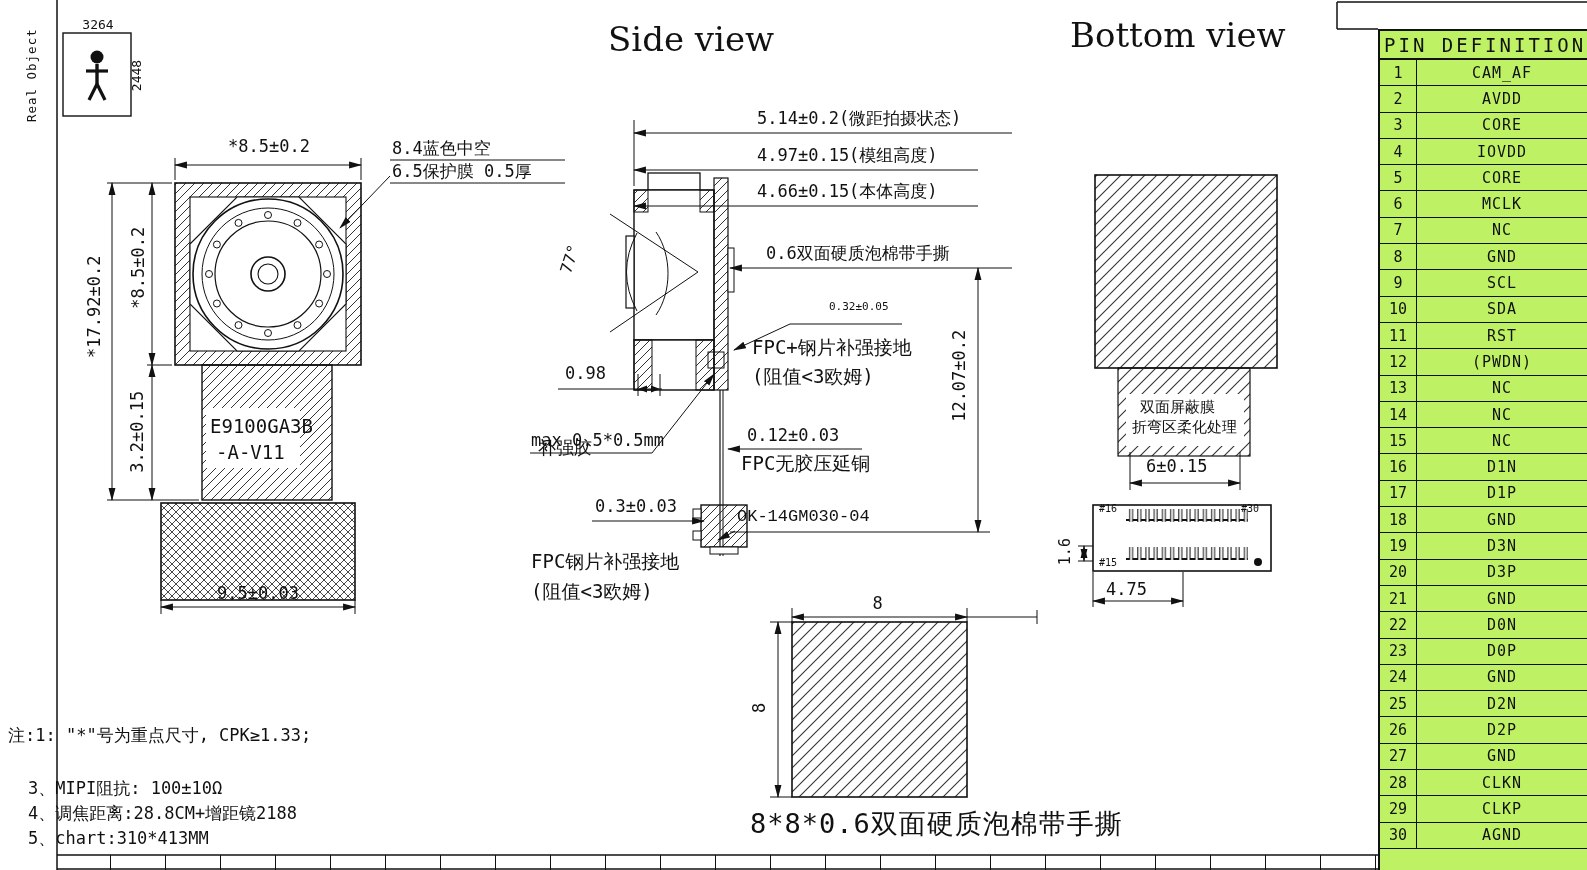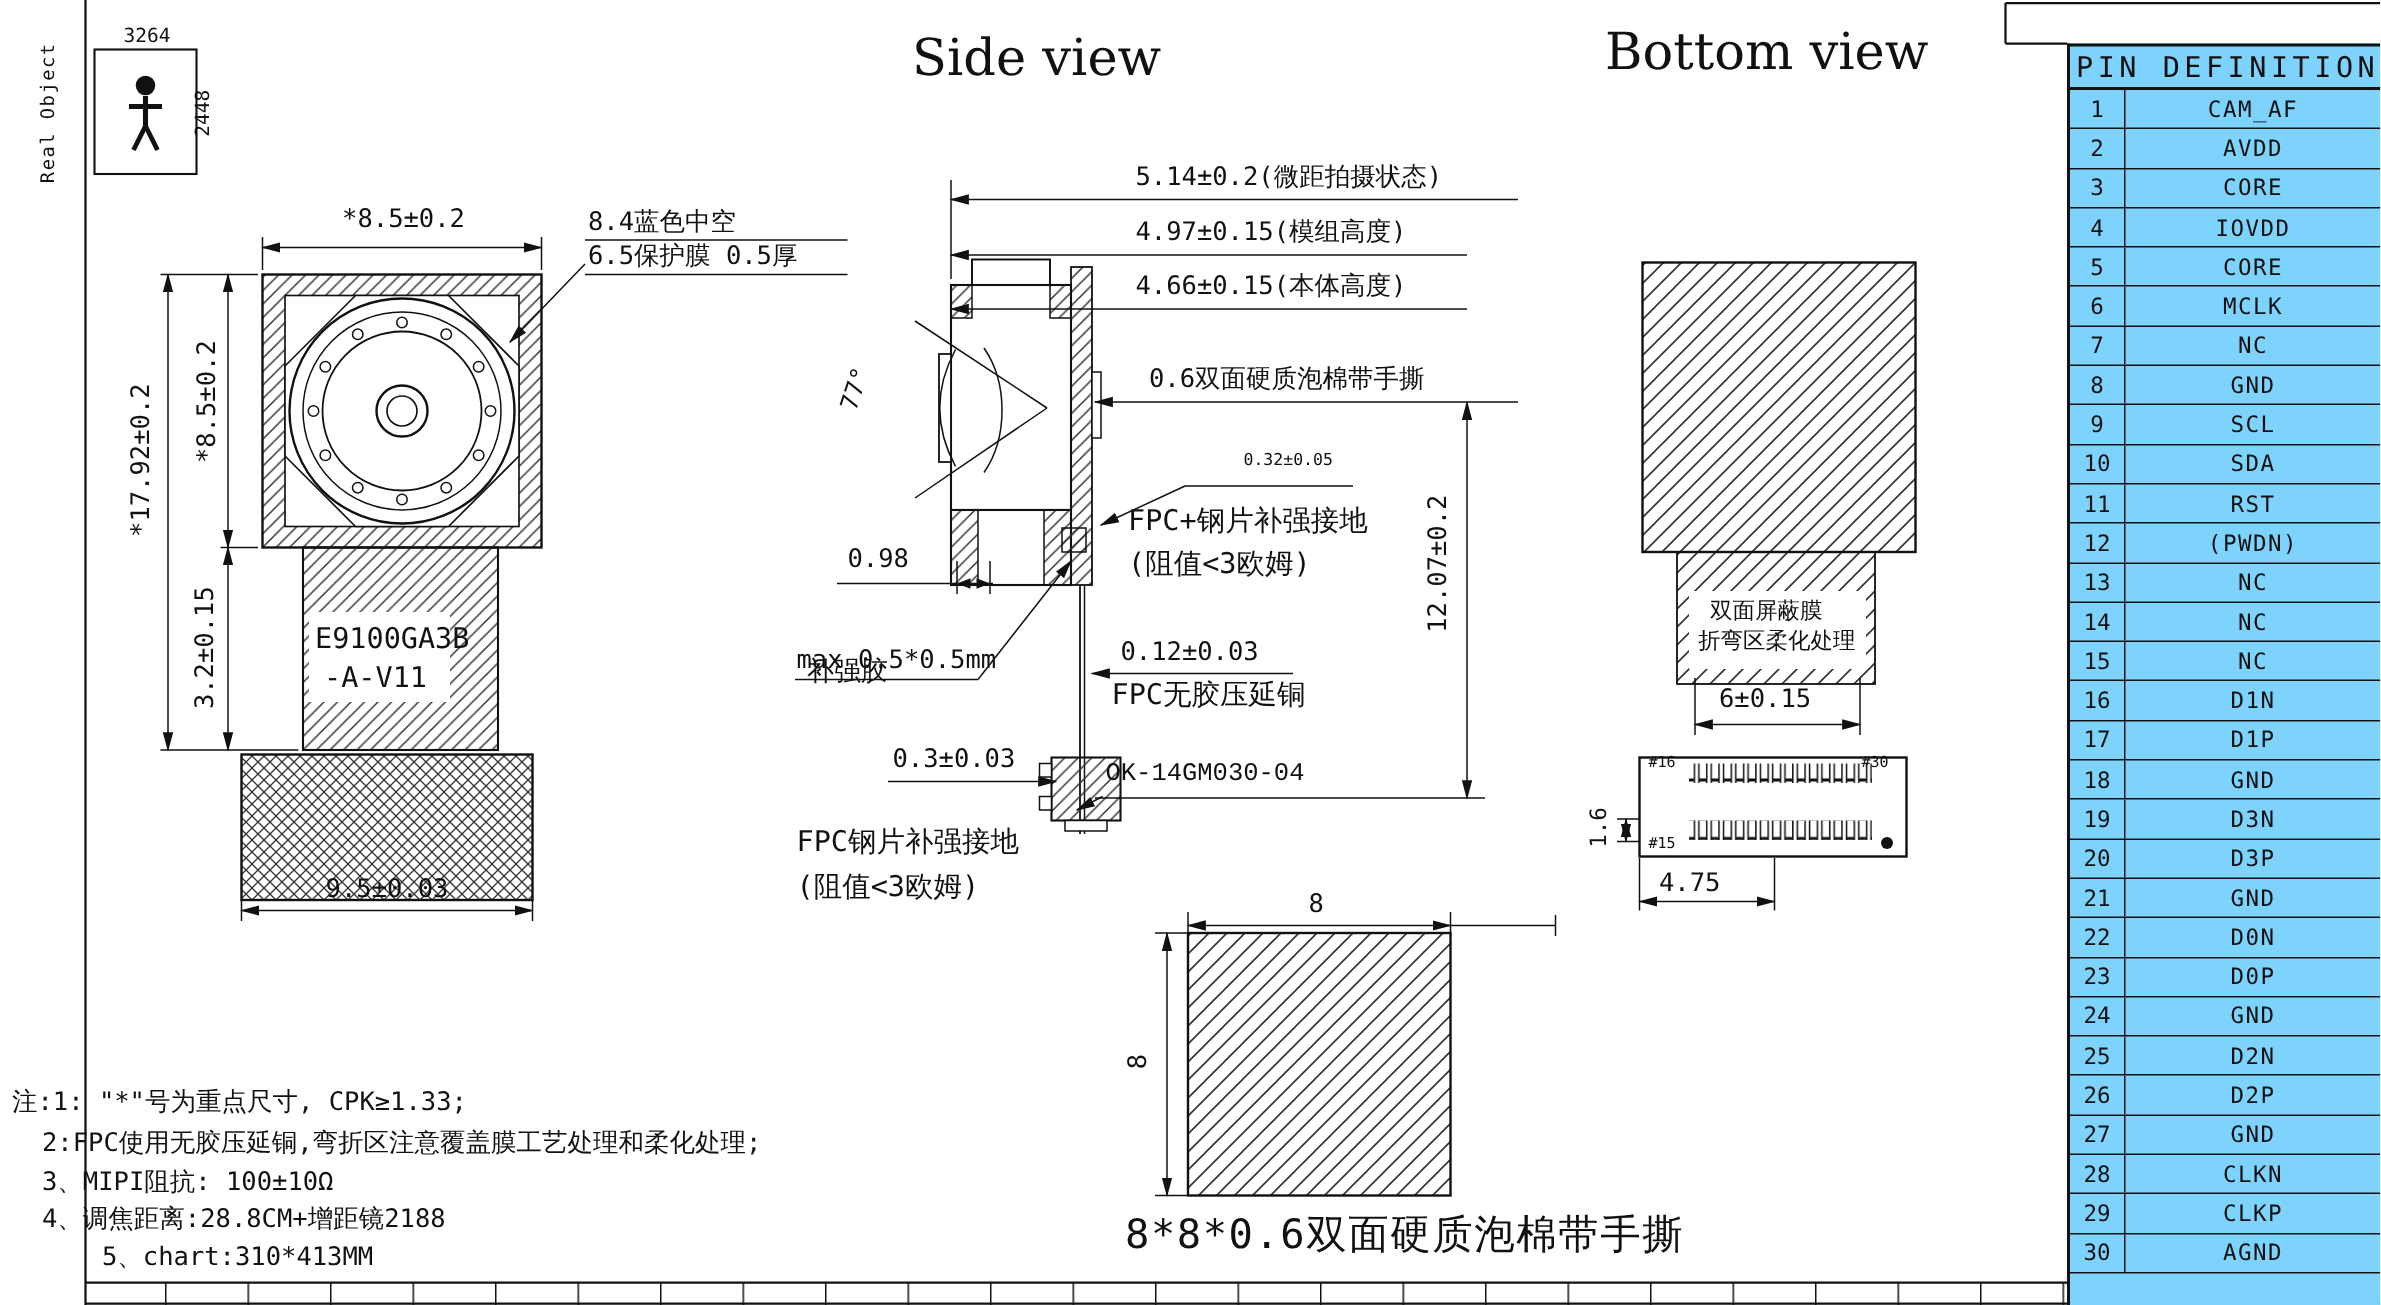--- a/index.html
+++ b/index.html
@@ -5,21 +5,21 @@
   html,body{margin:0;padding:0;background:#fff;}
   #sheet{position:relative;width:1587px;height:870px;background:#fff;overflow:hidden;
          font-family:"DejaVu Sans Mono",monospace;color:#111;}
   #linework{position:absolute;left:0;top:0;}
   .t{position:absolute;white-space:nowrap;color:#111;line-height:1.15;}
   .serif{font-family:"DejaVu Serif",serif;}
   .c{text-align:center;}
   .v{transform:rotate(-90deg);transform-origin:center center;}
   
   #pin-table{position:absolute;left:1378px;top:29px;width:209px;height:841px;
-             border-left:2px solid #111;border-top:2px solid #111;box-sizing:border-box;background:#7dd3fc;}
+             border-left:2px solid #111;border-top:2px solid #111;box-sizing:border-box;background:#bef264;}
   .tbl-header{height:27px;border-bottom:2px solid #111;font-size:19px;letter-spacing:3px;
               padding-left:4px;display:flex;align-items:center;white-space:nowrap;}
   .pin-row{display:flex;height:26.3px;border-bottom:1px solid #111;box-sizing:border-box;}
   .pin-no{width:37px;border-right:1.5px solid #111;display:flex;align-items:center;justify-content:center;
           font-size:15px;box-sizing:border-box;}
   .pin-name{flex:1;display:flex;align-items:center;justify-content:center;font-size:15px;letter-spacing:1px;}
 </style>
 </head>
 <body>
 
@@ -248,24 +248,23 @@
 <div class="t" style="left:1241px;top:503px;font-size:10px;">#30</div>
 <div class="t" style="left:1099px;top:557px;font-size:10px;">#15</div>
 <div class="t c v" style="left:1046px;top:543px;width:40px;font-size:15px;">1.6</div>
 <div class="t" style="left:1106px;top:580px;font-size:17px;">4.75</div>
 
 <div class="t c" style="left:840px;top:594px;width:75px;font-size:17px;">8</div>
 <div class="t c v" style="left:746px;top:698px;width:28px;font-size:17px;">8</div>
 <div class="t" style="left:750px;top:808px;font-size:27px;letter-spacing:1px;">8*8*0.6双面硬质泡棉带手撕</div>
 
 <div class="t" style="left:8px;top:726px;font-size:17px;">注:1: "*"号为重点尺寸, CPK≥1.33;</div>
-<div class="t" style="left:28px;top:753px;font-size:17px;">2:FPC使用无胶压延铜,弯折区注意覆盖膜工艺处理和柔化处理;</div>
 <div class="t" style="left:28px;top:779px;font-size:17px;">3、MIPI阻抗: 100±10Ω</div>
 <div class="t" style="left:28px;top:804px;font-size:17px;">4、调焦距离:28.8CM+增距镜2188</div>
-<div class="t" style="left:28px;top:829px;font-size:17px;margin-left:40px;">5、chart:310*413MM</div>
+<div class="t" style="left:28px;top:829px;font-size:17px;">5、chart:310*413MM</div>
 
 <div id="pin-table">
   <div class="tbl-header">PIN DEFINITION</div>
   <div id="pin-rows">
         <div class="pin-row">
           <div class="pin-no">1</div>
           <div class="pin-name">CAM_AF</div>
         </div>
         <div class="pin-row">
           <div class="pin-no">2</div>

